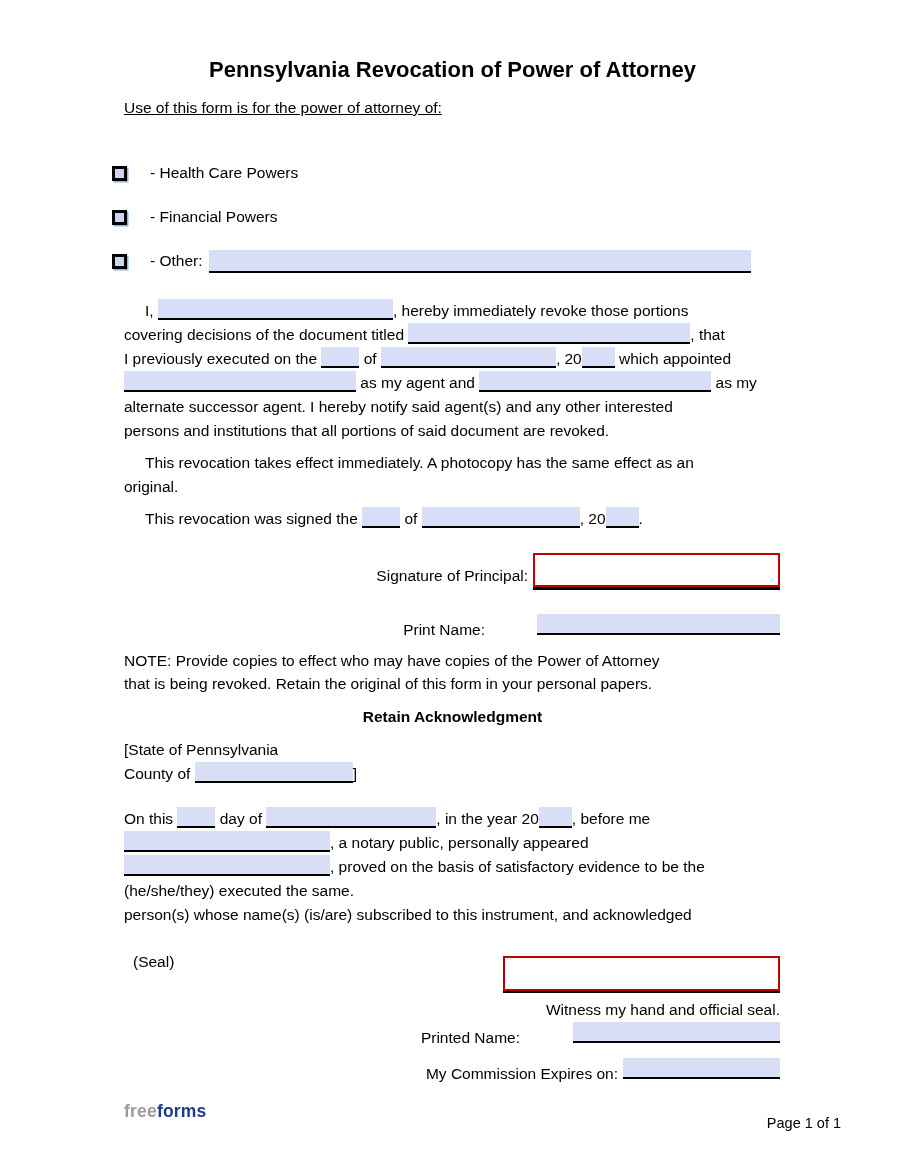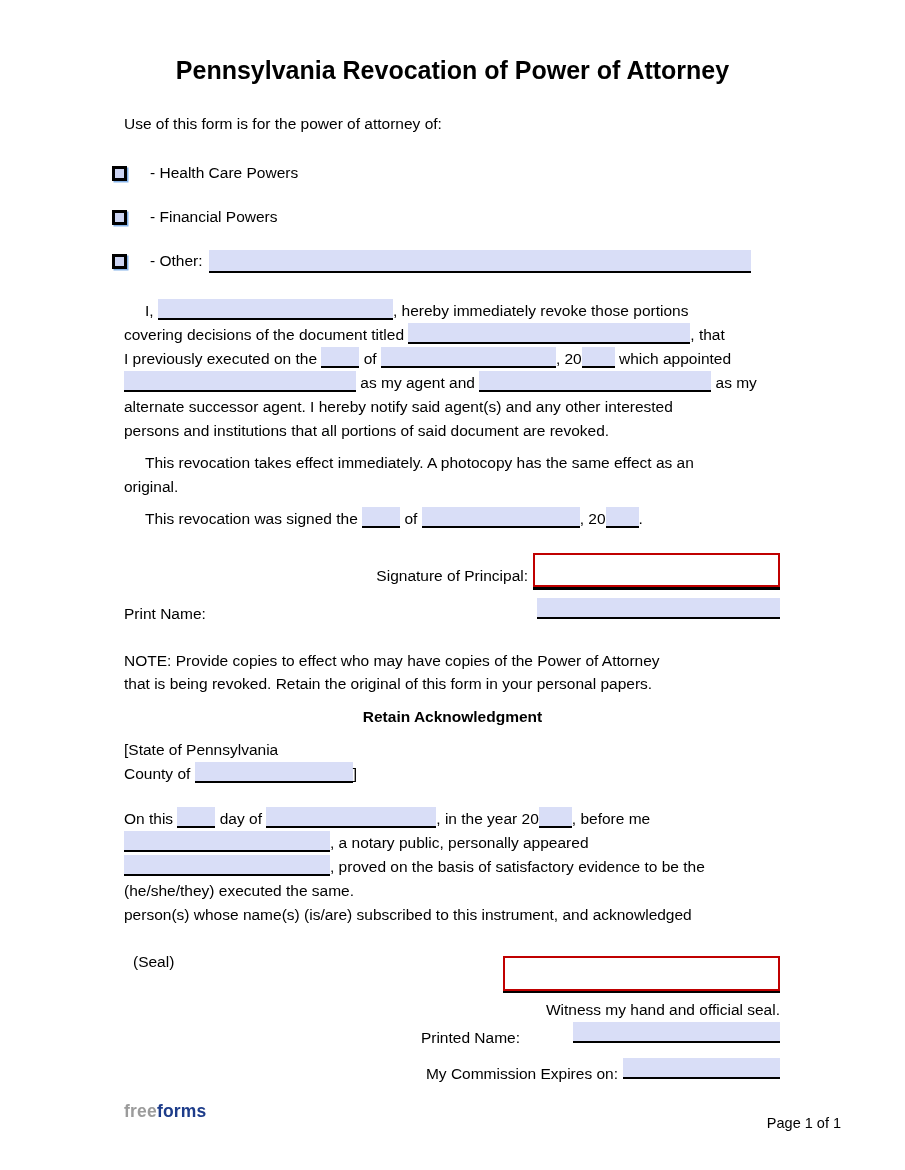--- a/index.html
+++ b/index.html
@@ -17,43 +17,43 @@
   .blank {
     display:inline-block; height:19px; vertical-align:-4px;
     background:#d9def7; border-bottom:2px solid #000;
   }
   .w33{width:33px;} .w38{width:38px;} .w157{width:157px;} .w158{width:158px;}
   .w170{width:170px;} .w175{width:175px;} .w206{width:206px;} .w207{width:207px;}
   .w232{width:232px;} .w235{width:235px;} .w243{width:243px;} .w282{width:282px;}
   .w542{width:542px; height:21px; vertical-align:-5px;}
 
   .title { top:57px; left:0; width:905px; text-align:center;
-           font-size:25px; font-weight:bold; line-height:26px; }
-  .intro { top:112px; left:124px; }
+           font-size:22px; font-weight:bold; line-height:26px; }
+  .intro { top:96px; left:124px;text-decoration:underline; }
 
   .checks { top:163px; left:112px; }
   .chk-row { display:flex; align-items:center; height:20px; margin-bottom:24px; }
   .chk {
     width:9px; height:9px; border:3px solid #000; background:#ccd4f2;
     box-shadow:1.5px 1.5px 0 rgba(120,170,230,0.9); margin-right:23px; flex:none;
   }
   .chk-label { white-space:nowrap; }
 
   .para1 { top:299px; left:124px; width:680px; }
   .para2 { top:451px; left:124px; }
   .signed { top:507px; left:124px; }
 
   .sigblock { top:553px; left:124px; width:656px; }
   .sig-row { display:flex; justify-content:flex-end; align-items:flex-end; }
   .sig-box {
     width:243px; height:30px; background:#fff; margin-left:5px;
     border:2px solid #c00000; box-shadow:0 3px 0 #000; flex:none;
   }
   .sig-label { line-height:20px; padding-bottom:1px; }
-  .pn-row { margin-top:11px; display:flex; justify-content:space-between; align-items:baseline; }
+  .pn-row { margin-top:27px; display:flex; justify-content:flex-end; align-items:baseline;gap:47px; }
   .pn-row .blank { margin-left:5px; }
 
   .note { top:649px; left:124px; line-height:23px; }
   .nheading { top:705px; left:0; width:905px; text-align:center; font-weight:bold; }
   .statecounty { top:738px; left:124px; }
   .npara { top:807px; left:124px; width:680px; }
   .seal { top:950px; left:133px; }
   .notary-box {
     top:956px; left:503px; width:273px; height:31px; background:#fff;
     border:2px solid #c00000; box-shadow:0 2px 0 #000;

